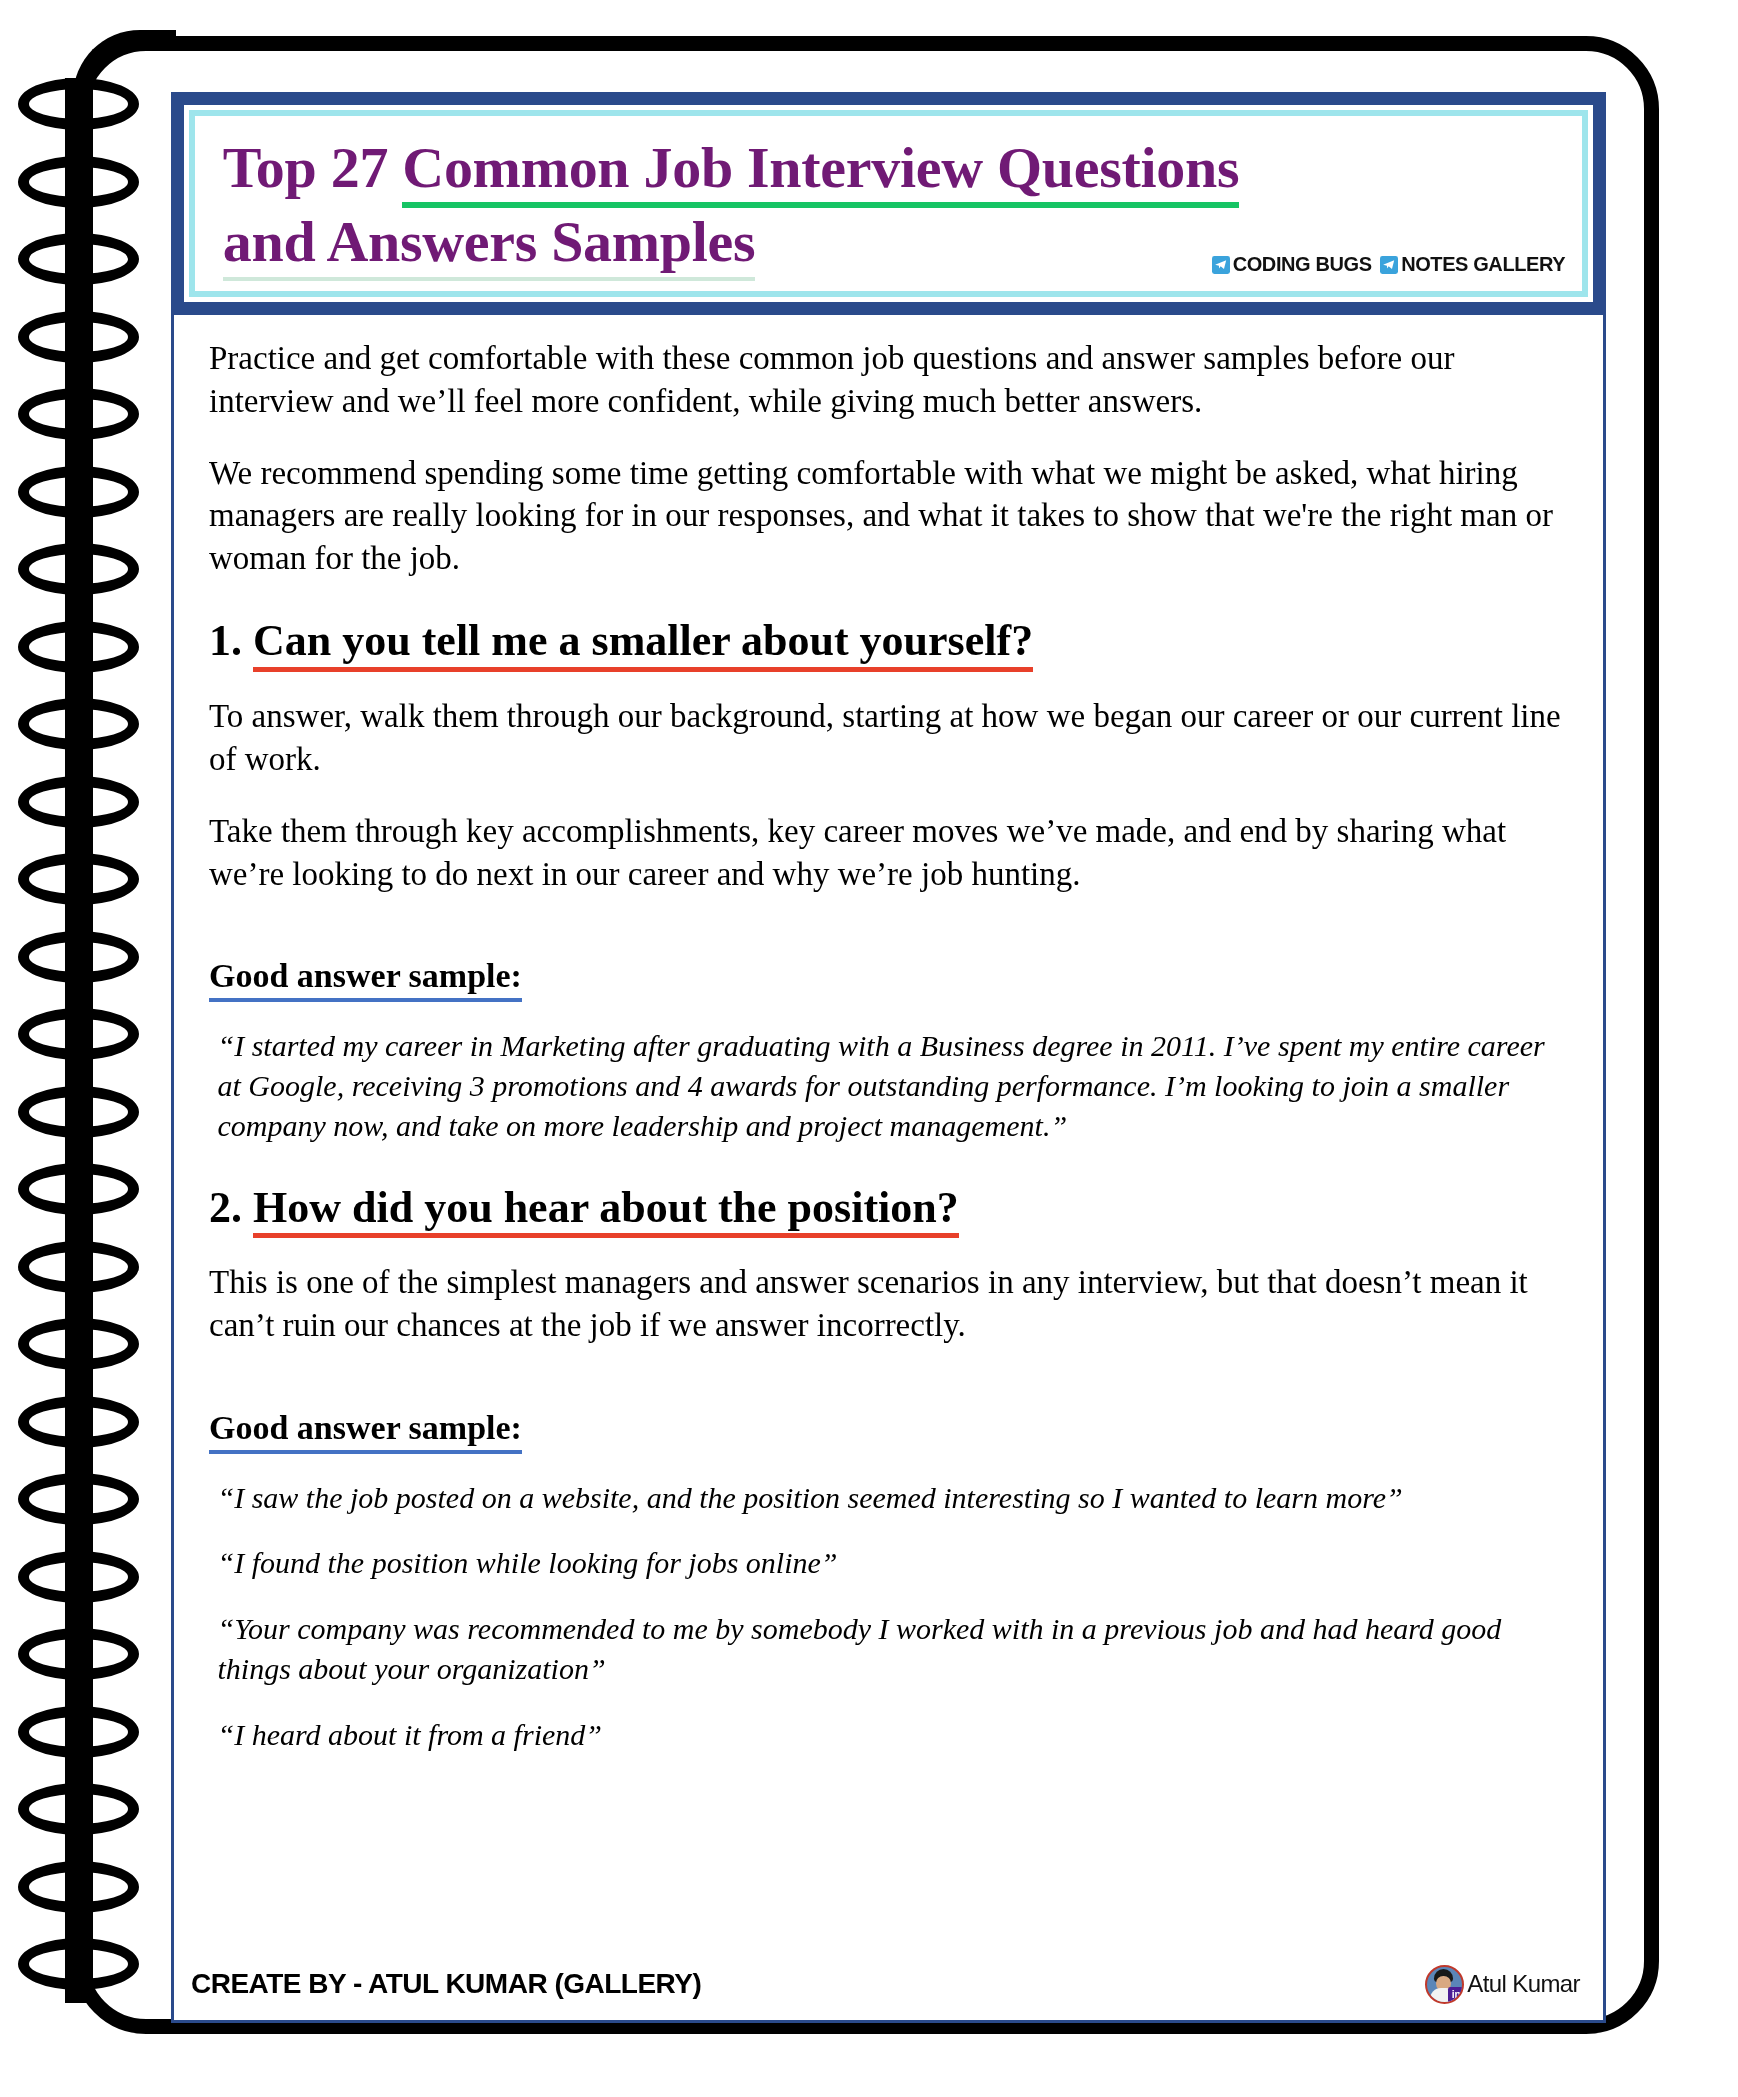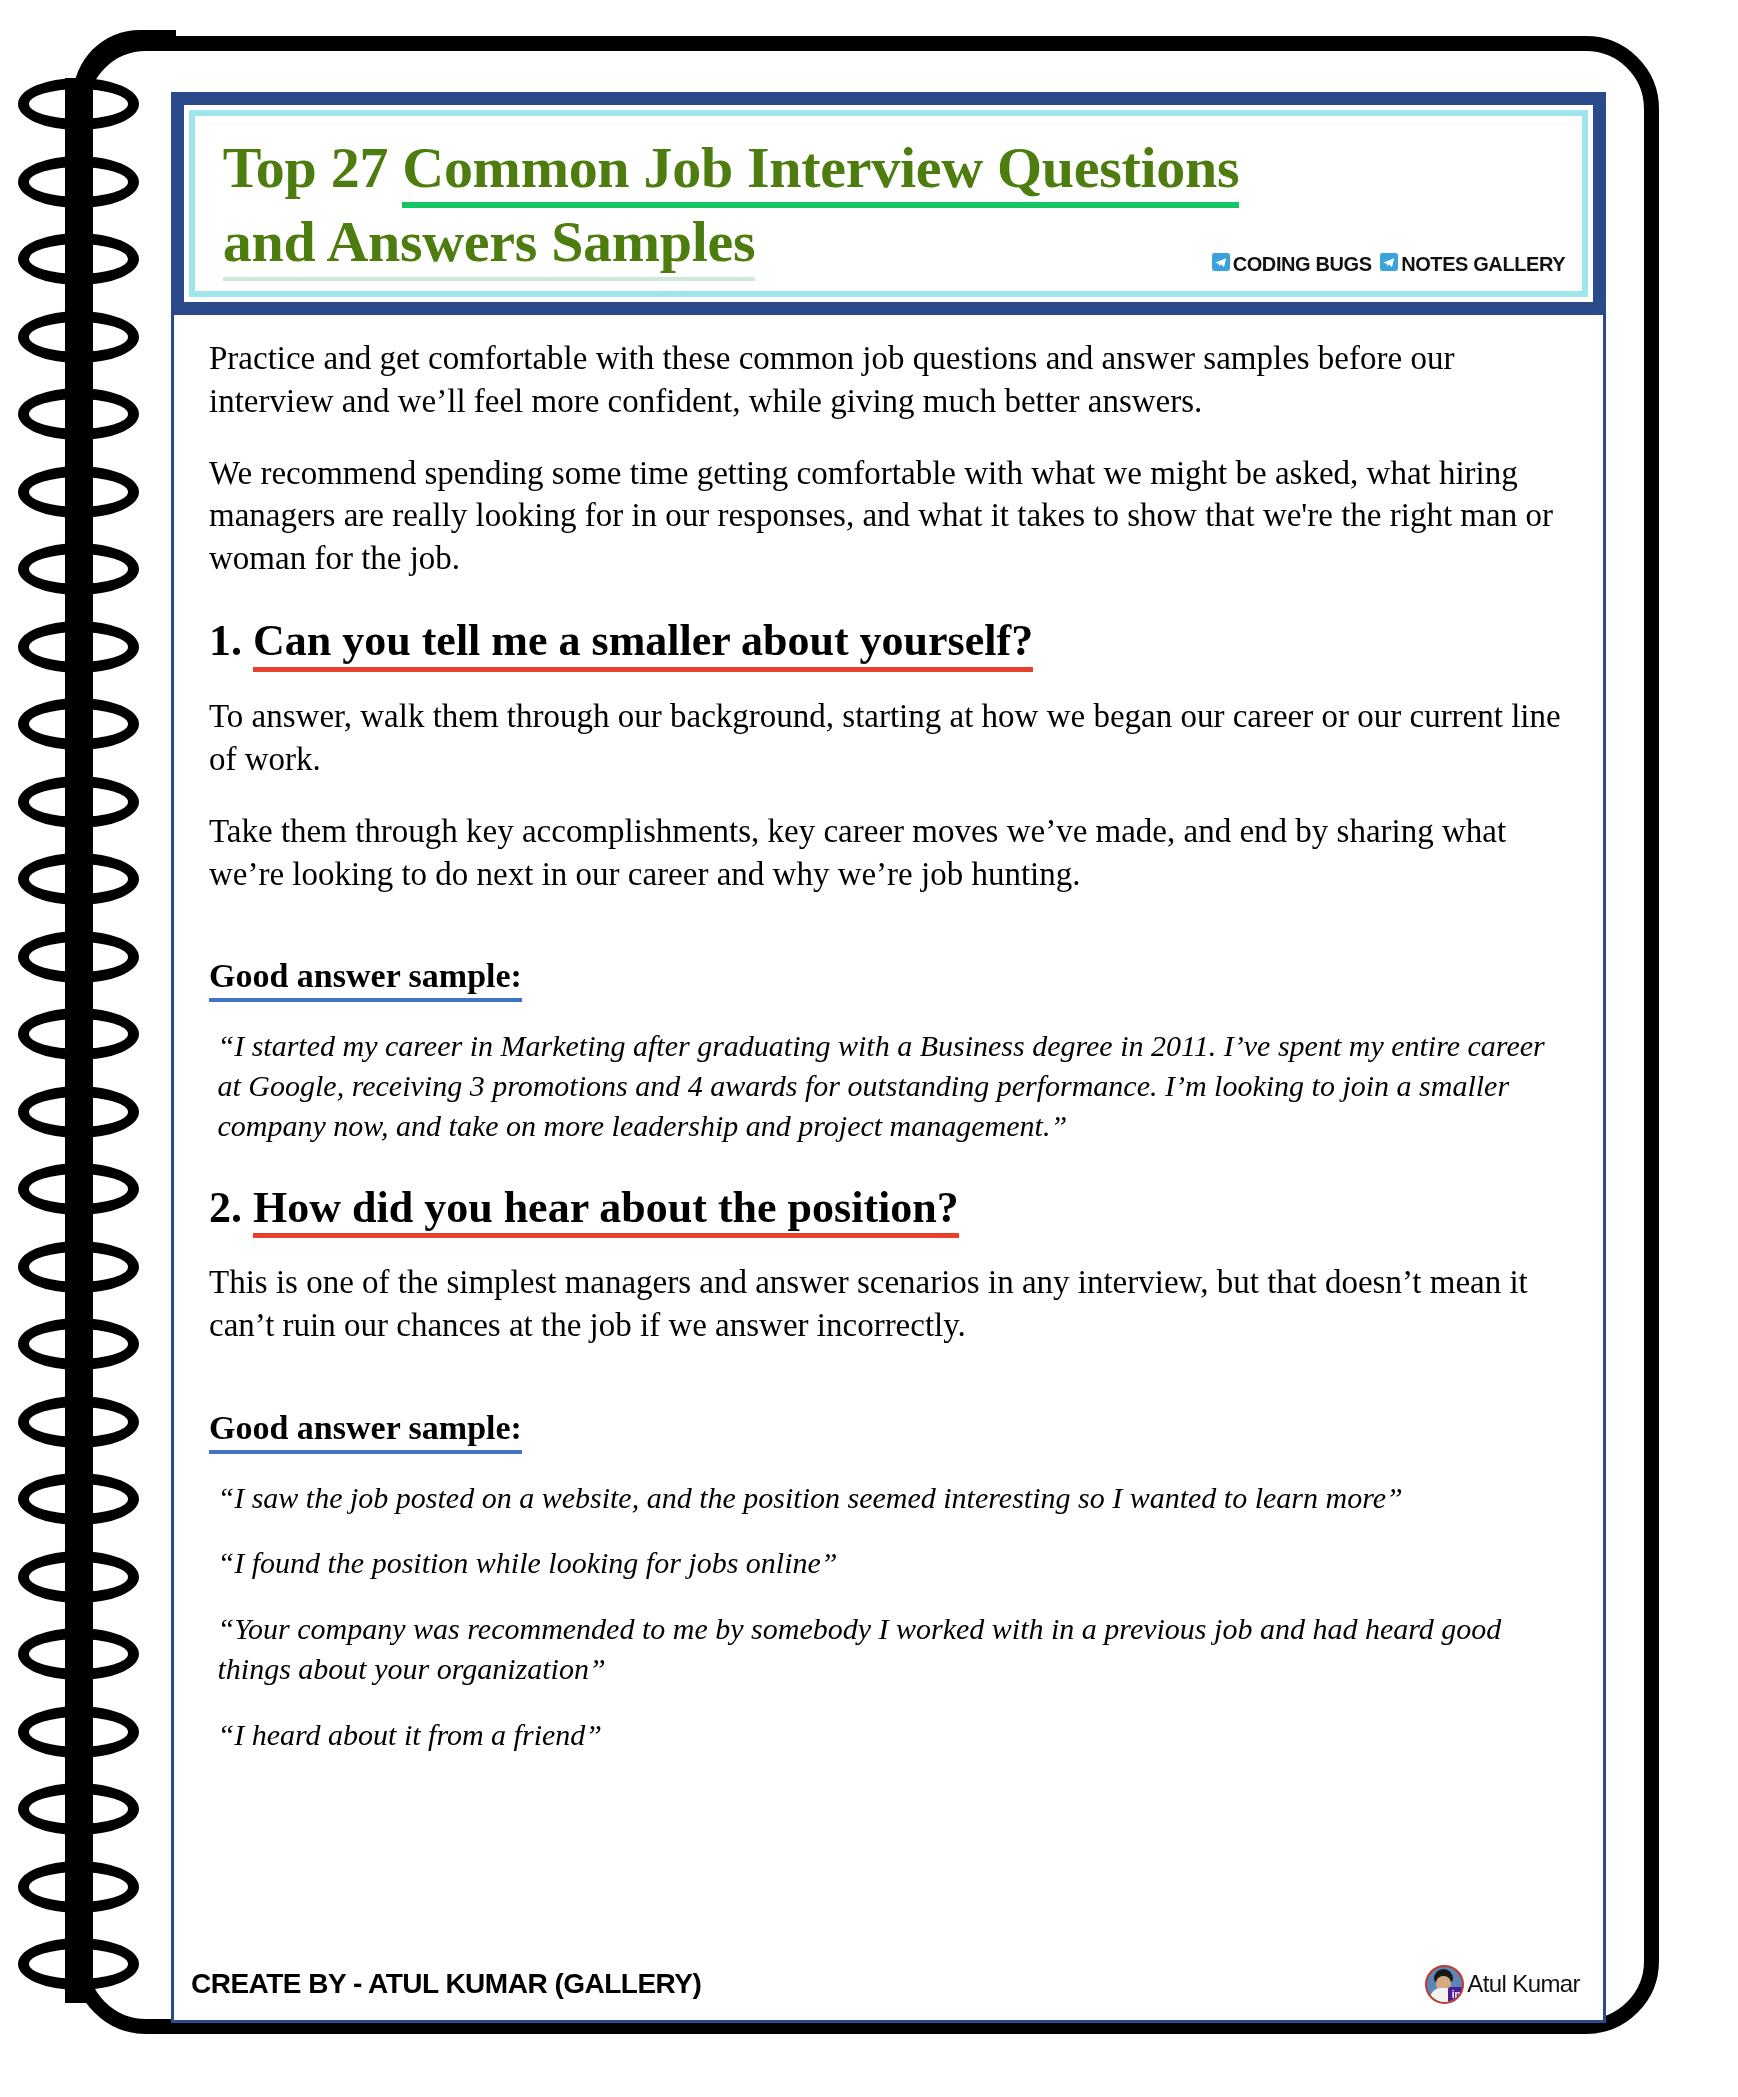--- a/index.html
+++ b/index.html
@@ -97,21 +97,21 @@
     border: 6px solid #9EE5EC;
     box-sizing: border-box;
     padding: 15.7px 28px 13.3px 28px;
     position: relative;
     min-height: 170px;
   }
   .title-line {
     font-size: 58px;
     font-weight: bold;
     line-height: 1.26;
-    color: #4d7c0f;
+    color: #701a75;
     letter-spacing: -0.3px;
     white-space: nowrap;
   }
   .ul-green {
     border-bottom: 6.7px solid #16C464;
     padding-bottom: 1.2px;
   }
   .ul-faint {
     border-bottom: 4.8px solid #CFE8DA;
     padding-bottom: 3px;
@@ -121,20 +121,21 @@
     position: absolute;
     right: 17px;
     bottom: 14.5px;
     display: flex;
     align-items: center;
     gap: 8.5px;
     font-family: "Liberation Sans", sans-serif;
   }
   .badge {
     display: flex;
+    align-items: center;
     gap: 3px;
   }
   .tg-icon {
     width: 18px;
     height: 18px;
     background: #3AA3DC;
     border-radius: 2.4px;
     display: inline-flex;
     align-items: center;
     justify-content: center;

